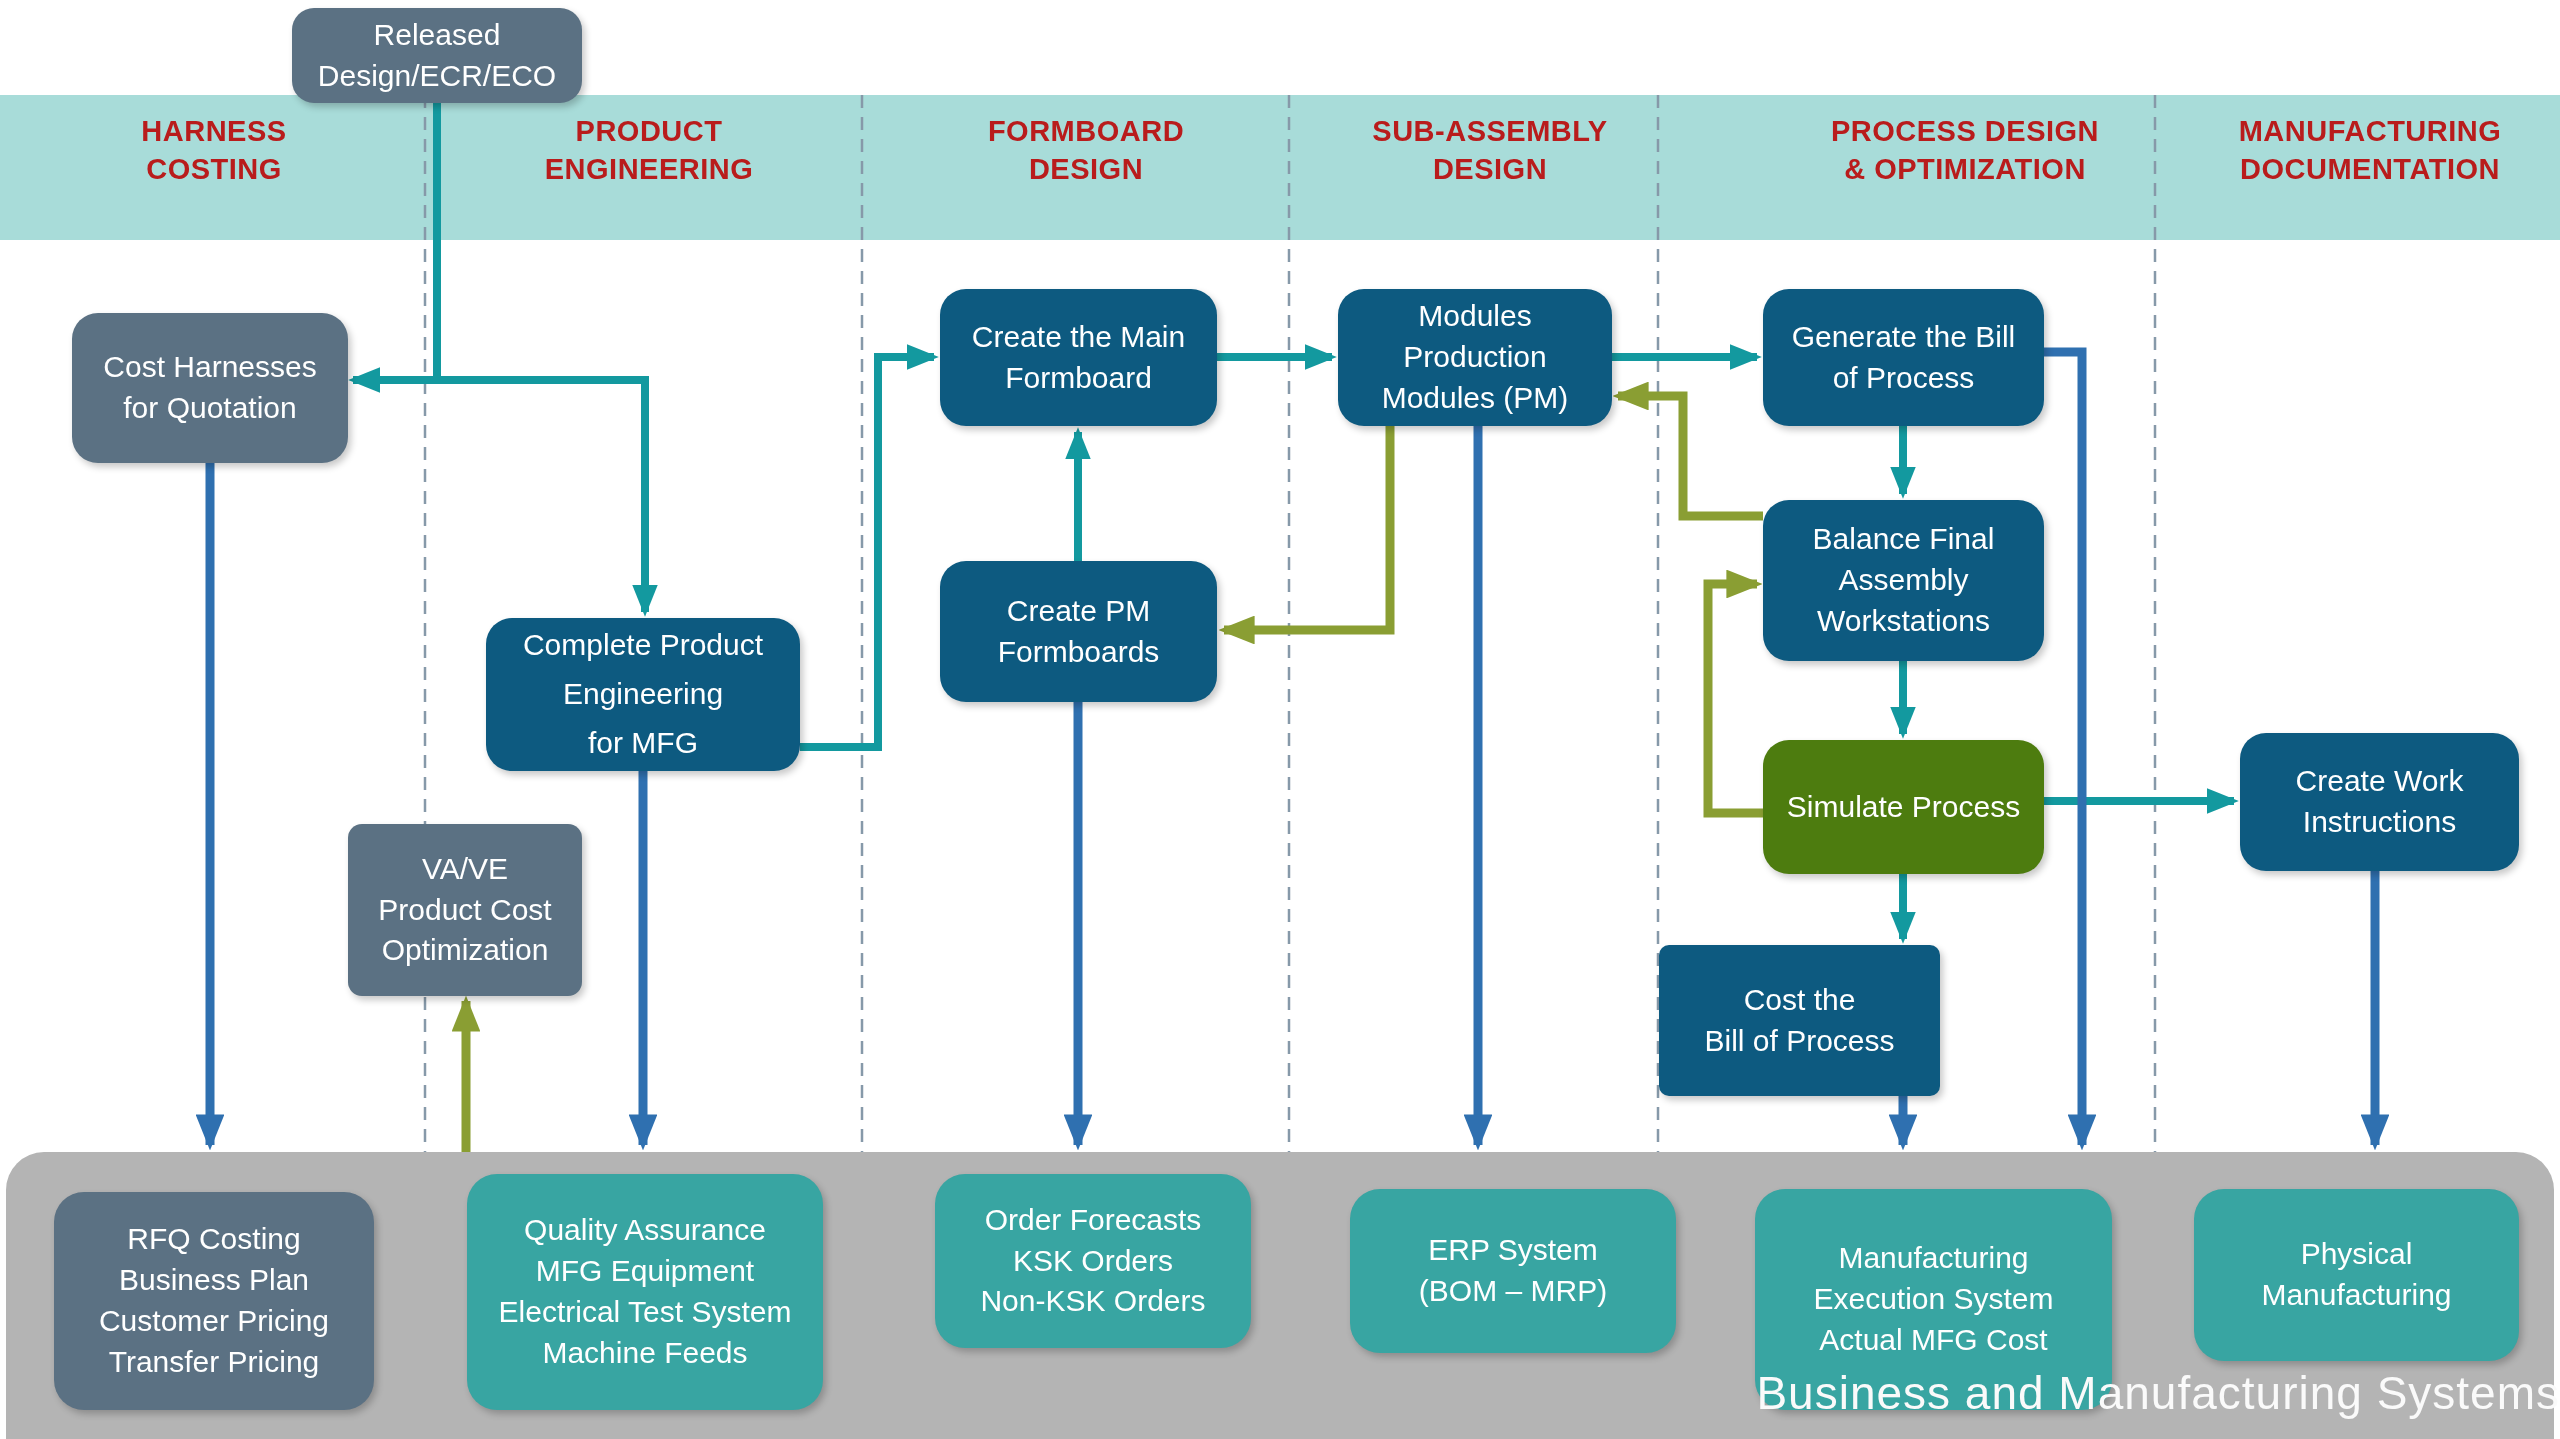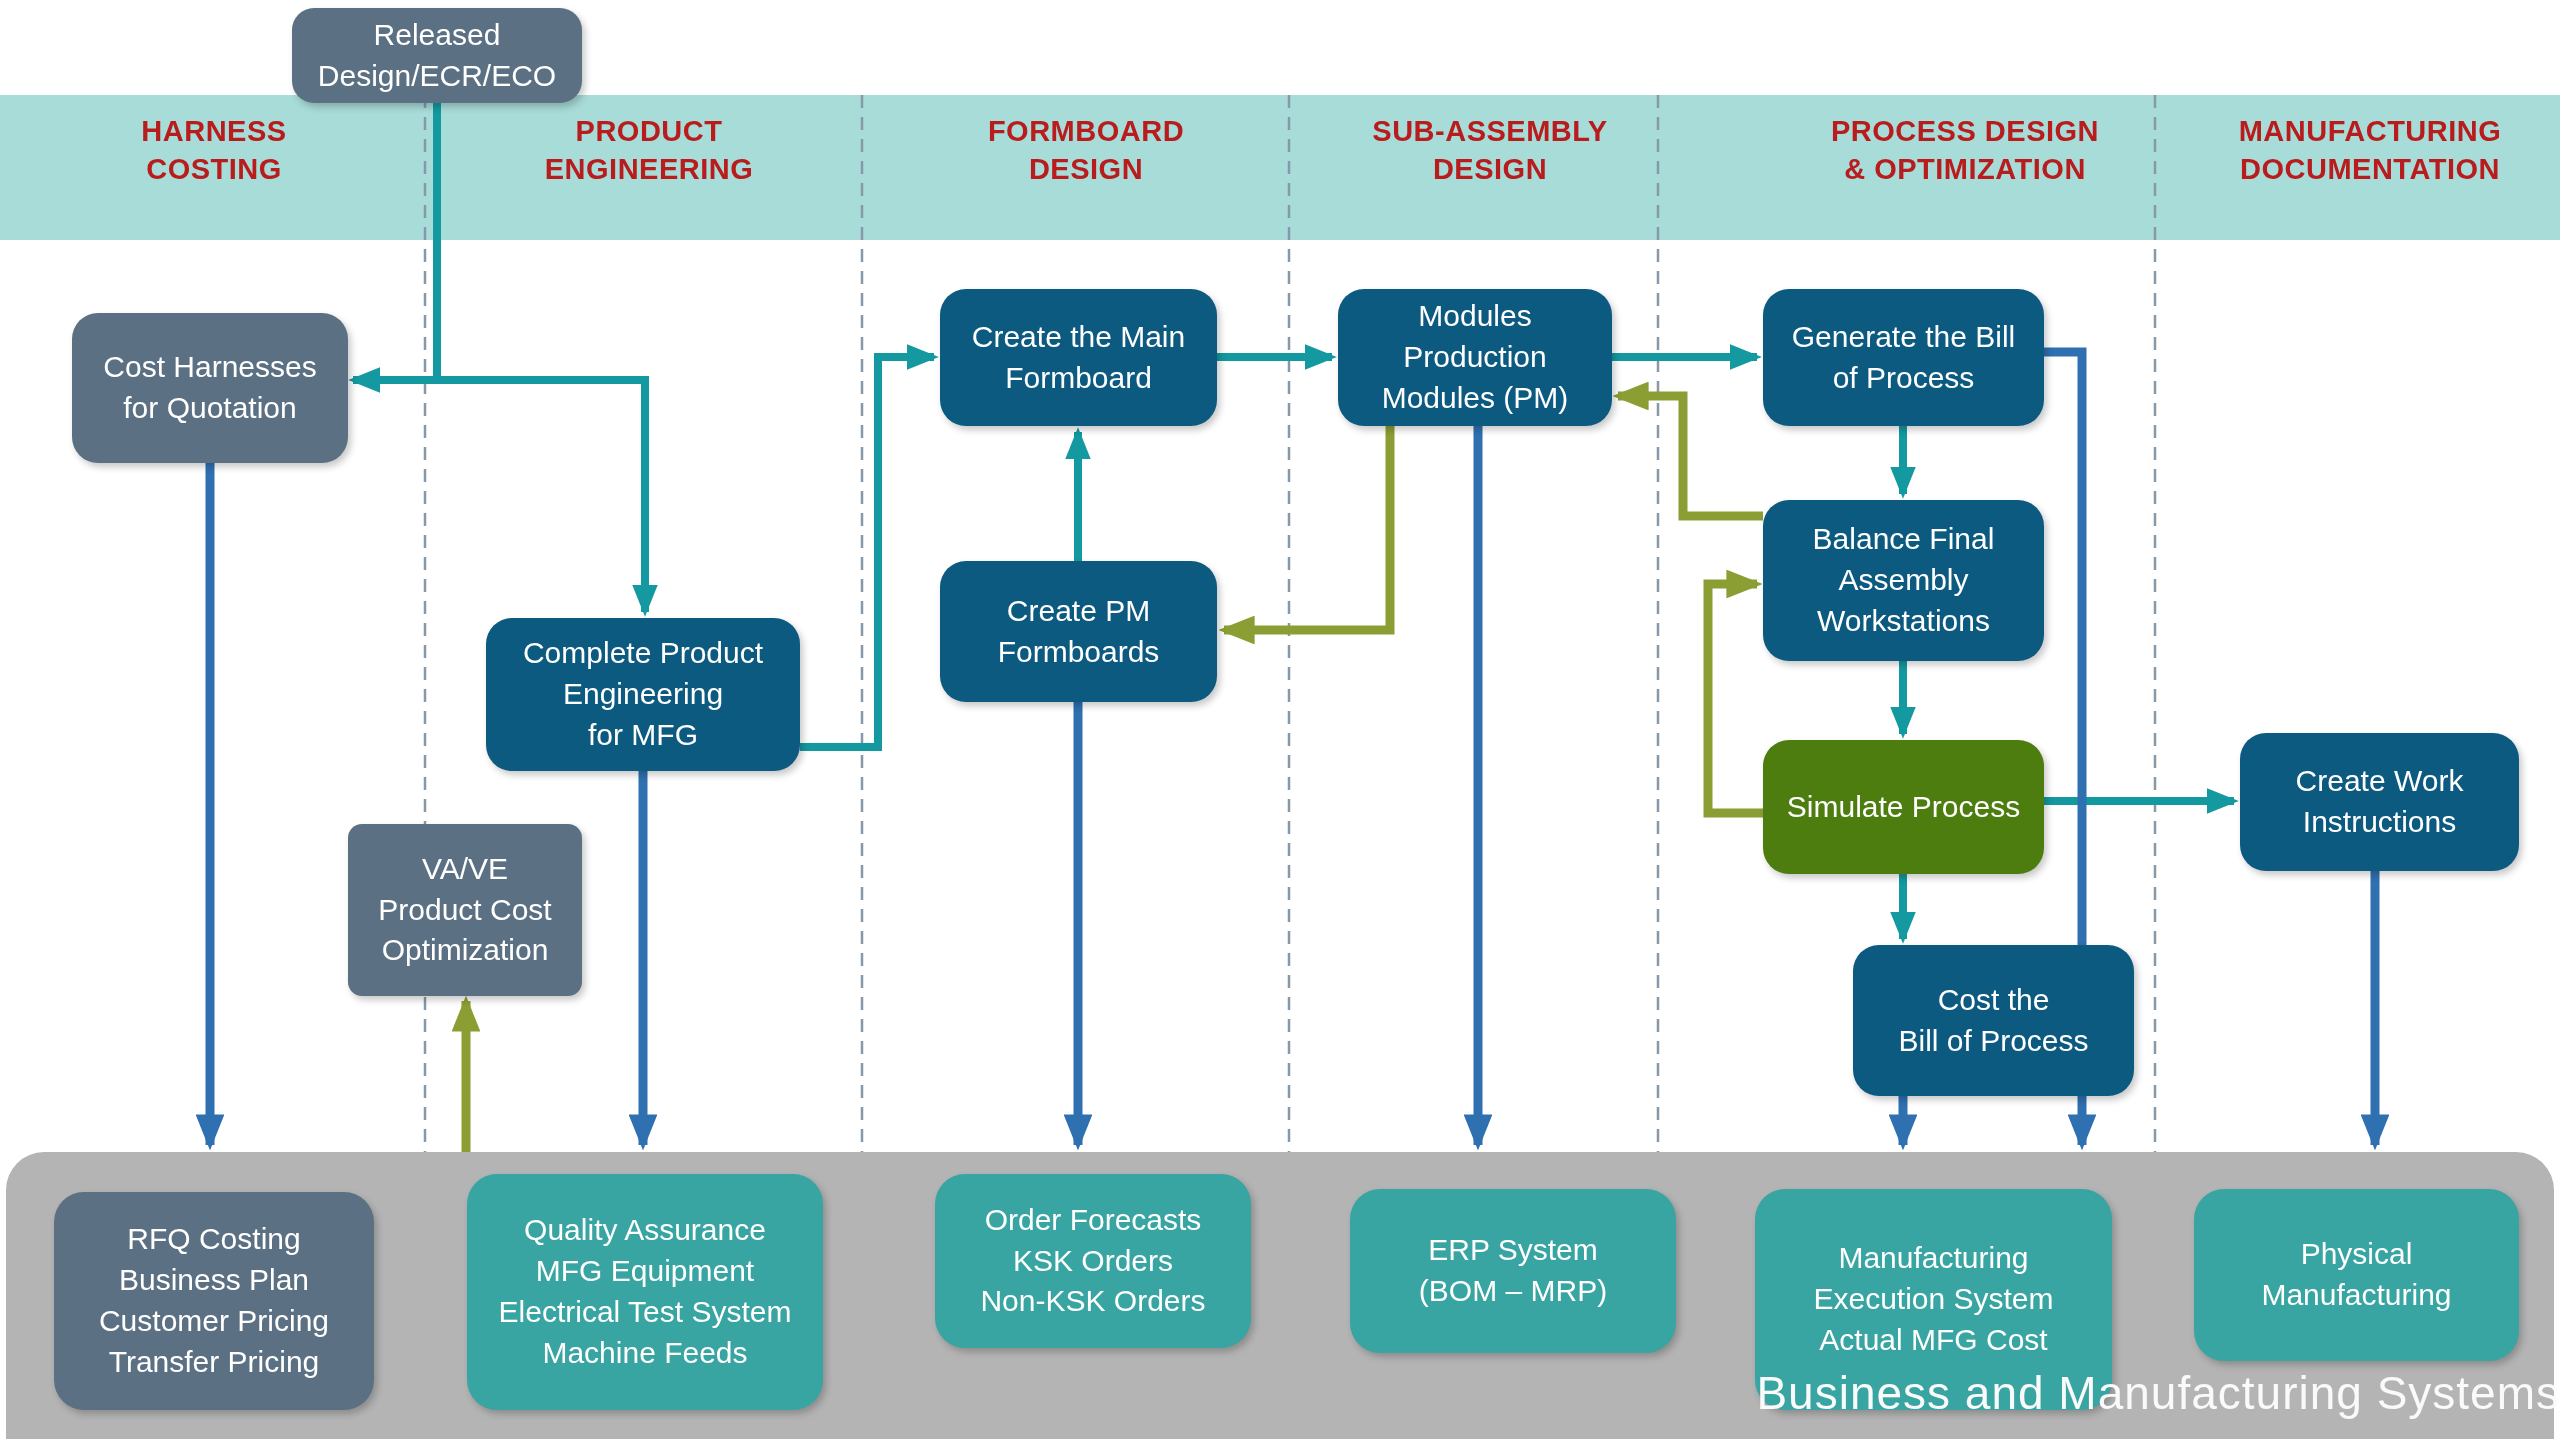--- a/index.html
+++ b/index.html
@@ -119,21 +119,21 @@
     <span>Cost Harnesses</span>
       <span>for Quotation</span>
   </div>
 
   <div class="bx slate" style="left:348px;top:824px;width:234px;height:172px;border-radius:14px;">
     <span>VA/VE</span>
       <span>Product Cost</span>
       <span>Optimization</span>
   </div>
 
-  <div class="bx navy" style="left:486px;top:618px;width:314px;height:153px;">
+  <div class="bx navy" style="left:486px;top:618px;width:314px;height:153px;gap:8px;">
     <span>Complete Product</span>
       <span>Engineering</span>
       <span>for MFG</span>
   </div>
 
   <div class="bx navy" style="left:940px;top:289px;width:277px;height:137px;">
     <span>Create the Main</span>
       <span>Formboard</span>
   </div>
 
@@ -156,21 +156,21 @@
   <div class="bx navy" style="left:1763px;top:500px;width:281px;height:161px;">
     <span>Balance Final</span>
       <span>Assembly</span>
       <span>Workstations</span>
   </div>
 
   <div class="bx sky" style="left:1763px;top:740px;width:281px;height:134px;">
     <span>Simulate Process</span>
   </div>
 
-  <div class="bx navy" style="left:1853px;top:945px;width:281px;height:151px;">
+  <div class="bx navy" style="left:1659px;top:945px;width:281px;height:151px;border-radius:10px;">
     <span>Cost the</span>
       <span>Bill of Process</span>
   </div>
 
   <div class="bx navy" style="left:2240px;top:733px;width:279px;height:138px;">
     <span>Create Work</span>
       <span>Instructions</span>
   </div>
 
   <div class="bx slate" style="left:54px;top:1192px;width:320px;height:218px;border-radius:30px;">

